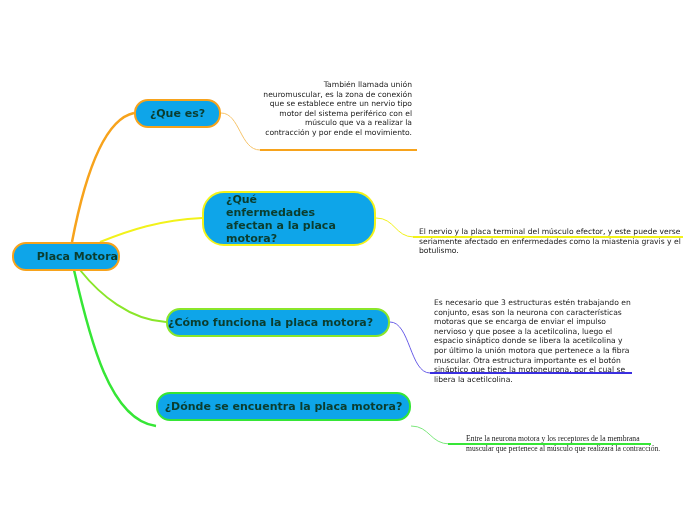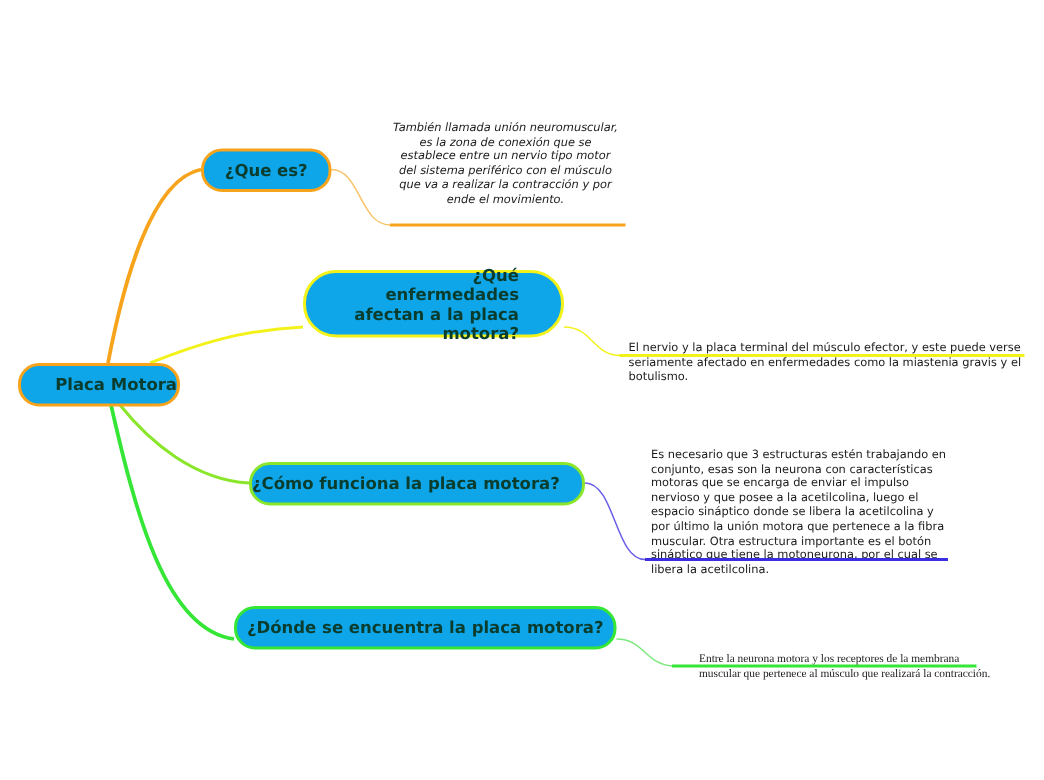--- a/index.html
+++ b/index.html
@@ -38,21 +38,21 @@
     .node .label {
       display: block;
       line-height: 13px;
     }
     .note {
       position: absolute;
       font-size: 7.6px;
       line-height: 9.6px;
       color: #1a1a1a;
     }
-    .note.center { text-align: center; font-style: italic; }
+    .note.center { text-align: right; }
     .note.left { text-align: left; margin-top: 24px; }
     .underline {
       position: absolute;
       height: 2px;
     }
   </style>
 </head>
 <body>
 
 <svg id="connectors" viewBox="0 0 696 520">
@@ -77,29 +77,29 @@
 <div class="node" style="left:12px; top:242px; width:108px; height:29px; border-color:#f7a31c; justify-content:flex-end;">
   <span class="label">Placa Motora</span>
 </div>
 
 <div class="node" style="left:134px; top:99px; width:87px; height:29px; border-color:#f7a31c; justify-content:center;">
   <span class="label">¿Que es?</span>
 </div>
 <div class="note center" style="left:262px; top:80px; width:150px;">También llamada unión neuromuscular, es la zona de conexión que se establece entre un nervio tipo motor del sistema periférico con el músculo que va a realizar la contracción y por ende el movimiento.</div>
 <div class="underline" style="left:260px; top:149px; width:157px; background:#f7a31c;"></div>
 
-<div class="node" style="left:202px; top:180px; width:174px; height:45px; border-radius:22px; border-color:#f2f21a; padding-left:22px;text-align:right;">
+<div class="node" style="left:202px; top:191px; width:174px; height:55px; border-radius:22px; border-color:#f2f21a; padding-left:22px;">
   <span class="label" style="width:120px;">¿Qué enfermedades afectan a la placa motora?</span>
 </div>
 <div class="note left" style="left:419px; top:203px; width:262px;">El nervio y la placa terminal del músculo efector, y este puede verse seriamente afectado en enfermedades como la miastenia gravis y el botulismo.</div>
 <div class="underline" style="left:413px; top:236px; width:270px; background:#f2f21a;"></div>
 
 <div class="node" style="left:166px; top:308px; width:224px; height:29px; border-color:#8ae62a; ">
   <span class="label">¿Cómo funciona la placa motora?</span>
 </div>
 <div class="note left" style="left:434px; top:274px; width:200px;">Es necesario que 3 estructuras estén trabajando en conjunto, esas son la neurona con características motoras que se encarga de enviar el impulso nervioso y que posee a la acetilcolina, luego el espacio sináptico donde se libera la acetilcolina y por último la unión motora que pertenece a la fibra muscular. Otra estructura importante es el botón sináptico que tiene la motoneurona, por el cual se libera la acetilcolina.</div>
 <div class="underline" style="left:430px; top:372px; width:202px; background:#3a2ee0;"></div>
 
-<div class="node" style="left:156px; top:404px; width:255px; height:29px; border-color:#36e636; justify-content:center;">
+<div class="node" style="left:156px; top:392px; width:255px; height:29px; border-color:#36e636; justify-content:center;">
   <span class="label">¿Dónde se encuentra la placa motora?</span>
 </div>
 <div class="note left" style="left:466px; top:410px; width:200px;font-family:Liberation Serif, serif;">Entre la neurona motora y los receptores de la membrana muscular que pertenece al músculo que realizará la contracción.</div>
 <div class="underline" style="left:448px; top:443px; width:203px; background:#36e636;"></div>
 
 </body></html>

